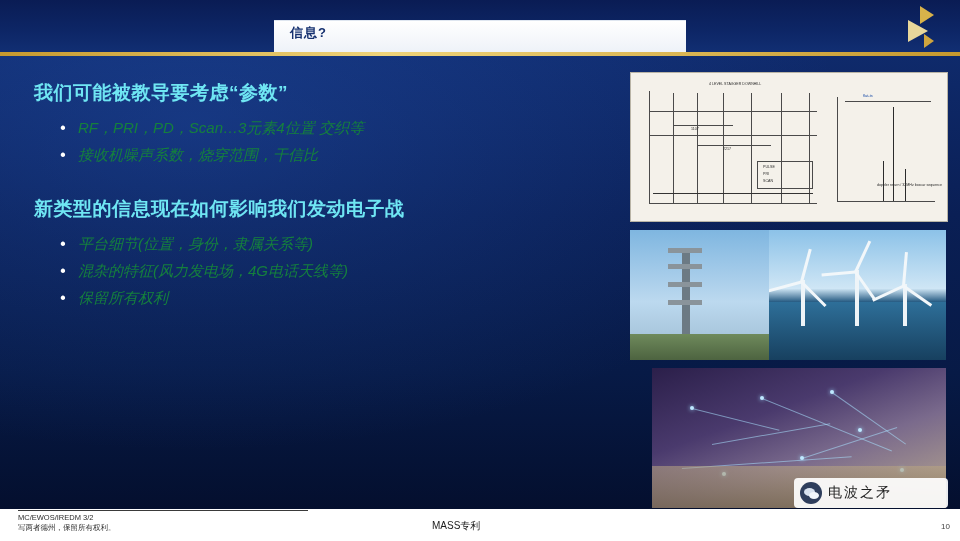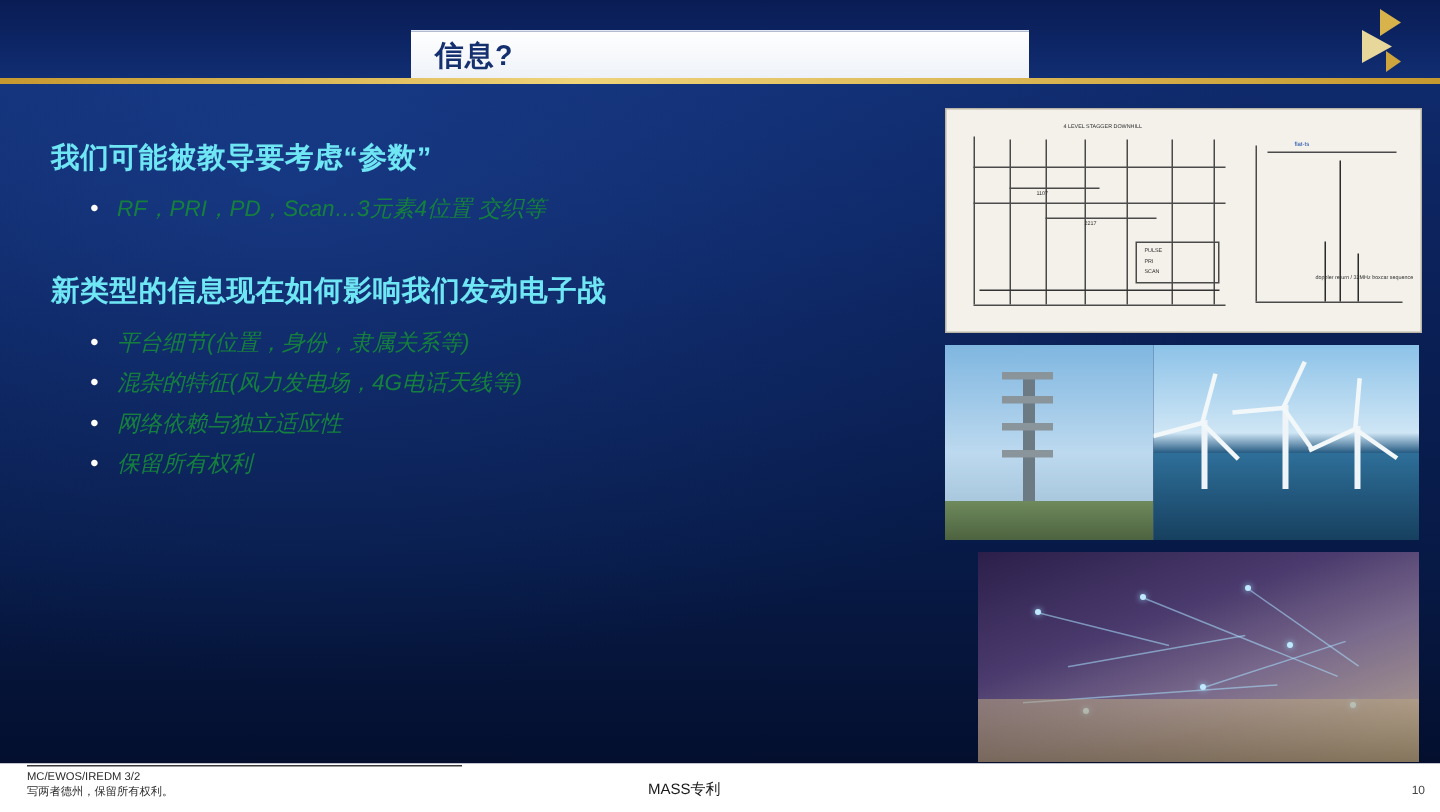--- a/index.html
+++ b/index.html
@@ -33,21 +33,21 @@
   .title-plate {
     position: absolute;
     left: 274px; top: 20px;
     width: 412px; height: 31px;
     background: linear-gradient(180deg,#ffffff 0%, #eef2f8 100%);
     border-top: 1px solid #dfe6f0;
   }
   .title-text {
     position: absolute;
     left: 290px; top: 24px;
-    font-size: 19px;
+    font-size: 13px;
     font-weight: bold;
     color: #15306f;
     letter-spacing: 1px;
   }
   .corner-logo {
     position: absolute;
     right: 6px; top: 4px;
     width: 52px; height: 46px;
   }
   .corner-logo .tri {
@@ -108,21 +108,21 @@
   
   .content {
     position: absolute;
     left: 34px; top: 80px;
     width: 580px;
   }
   .head-line {
     color: #6fe6f3;
     font-size: 19px;
     font-weight: bold;
-    margin: 12px 0 8px 0;
+    margin: 0 0 8px 0;
     letter-spacing: 0.5px;
   }
   .head-line.h2 { margin-top: 28px; }
   .head-line.h3 { margin-top: 28px; }
   .bullets {
     list-style: none;
     margin: 0 0 0 26px;
     padding: 0;
   }
   .bullets li {
@@ -289,30 +289,30 @@
     <span class="tri t3"></span>
   </div>
 
   <div class="body-bg"></div>
 
   <div class="content">
 
     <p class="head-line">我们可能被教导要考虑“参数”</p>
     <ul class="bullets">
       <li>RF，PRI，PD，Scan…3元素4位置 交织等</li>
+      <li>接收机噪声系数，烧穿范围，干信比</li>
     </ul>
 
     <p class="head-line h2">新类型的信息现在如何影响我们发动电子战</p>
     <ul class="bullets">
       <li>平台细节(位置，身份，隶属关系等)</li>
       <li>混杂的特征(风力发电场，4G电话天线等)</li>
     </ul>
 
     <ul class="bullets">
-      <li>网络依赖与独立适应性</li>
       <li>保留所有权利</li>
     </ul>
   </div>
 
   <div class="img-diagram">
     <div class="dg-txt" style="left:78px; top:9px;">4 LEVEL STAGGER DOWNHILL</div>
 
     <div class="dg-line" style="left:18px; top:18px; width:1px; height:112px;"></div>
     <div class="dg-line" style="left:18px; top:130px; width:168px; height:1px;"></div>
     <div class="dg-line" style="left:42px; top:20px; width:1px; height:110px;"></div>
@@ -380,20 +380,24 @@
     <div class="net-node" style="left:38px; top:38px;"></div>
     <div class="net-node" style="left:108px; top:28px;"></div>
     <div class="net-node" style="left:148px; top:88px;"></div>
     <div class="net-node" style="left:206px; top:60px;"></div>
     <div class="net-node" style="left:248px; top:100px;"></div>
     <div class="net-node" style="left:70px; top:104px;"></div>
     <div class="net-node" style="left:178px; top:22px;"></div>
     <div style="position:absolute;left:0;bottom:0;width:100%;height:42px;background:linear-gradient(180deg,rgba(186,166,130,0.55) 0%, rgba(120,104,80,0.8) 100%);"></div>
   </div>
 
+  <div class="wechat">
+    <span class="wechat-icon"></span>
+    <span class="wechat-text">电波之矛</span>
+  </div>
 
   <div class="bottom-band"></div>
   <div class="bottom-line"></div>
   <div class="foot-left">
     <div>MC/EWOS/IREDM 3/2</div>
     <div>写两者德州，保留所有权利。</div>
   </div>
   <div class="foot-center">MASS专利</div>
   <div class="foot-page">10</div>
 

